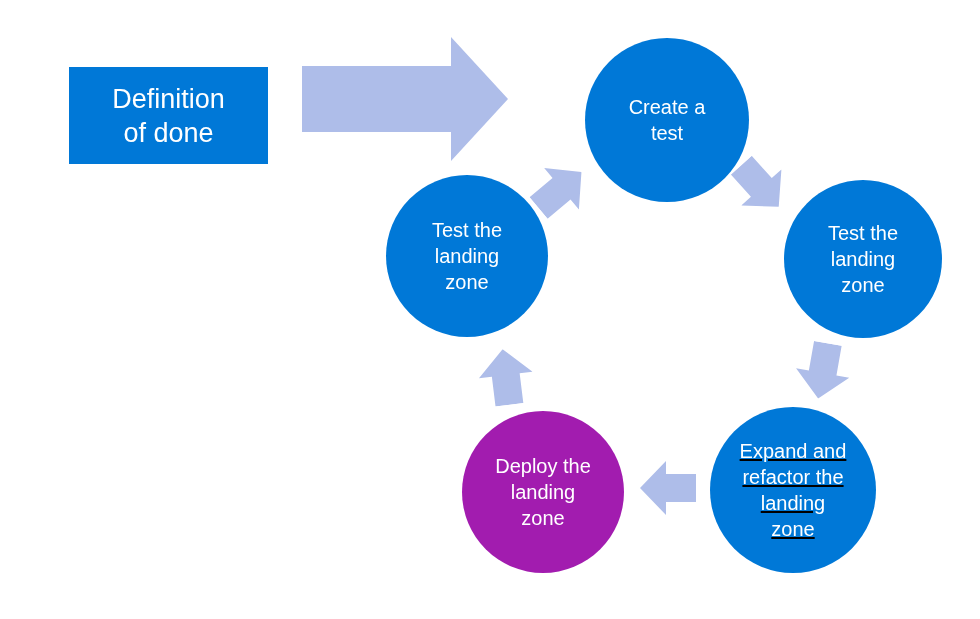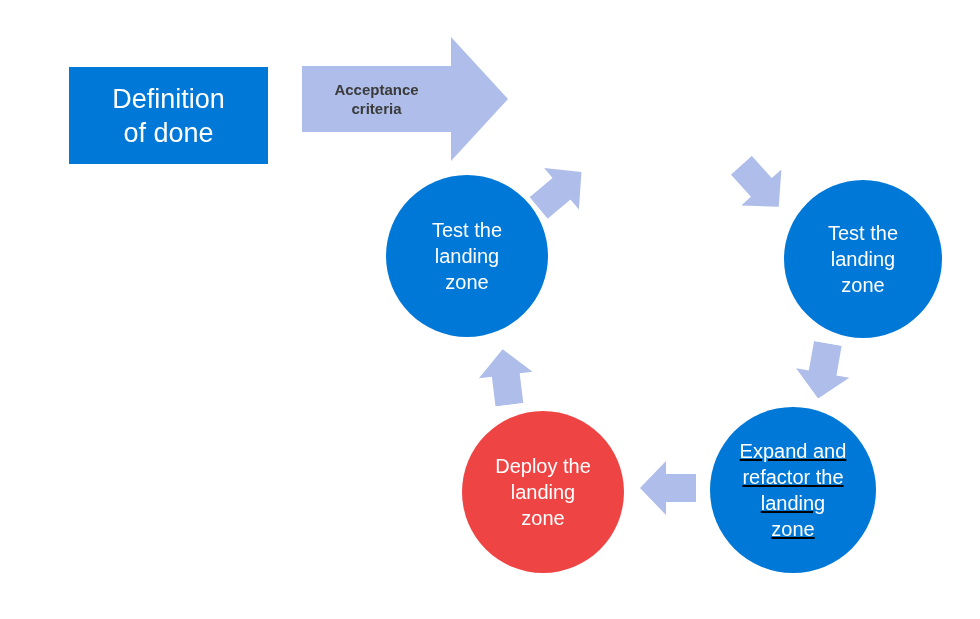--- a/index.html
+++ b/index.html
@@ -58,24 +58,20 @@
 <div id="canvas">
 
   <div class="abs def-box" style="left: 69px; top: 49px; width: 199px; height: 97px; background-color: rgb(0, 120, 215); margin-top: 18px;">
     <span class="def-label" style="color: rgb(255, 255, 255);">Definition
 of done</span>
   </div>
 
   <svg class="abs arrow" style="left:302px; top:37px;" width="206" height="125" viewBox="0 0 206 125">
     <polygon points="0,29 149,29 149,0 206,62 149,124 149,95 0,95" style="fill: rgb(174, 189, 233);"></polygon>
   </svg>
-  <div class="abs acc-label-wrap" style="left:302px; top:66px; width:149px; height:66px;">
-    <span class="acc-label" style="color: rgb(59, 59, 59);">Acceptance
-criteria</span>
-  </div>
 
   <svg class="abs arrow" style="left:532px; top:163px; transform:rotate(-40deg);" width="56" height="54" viewBox="0 0 56 54">
     <polygon points="0,13 30,13 30,0 56,27 30,54 30,41 0,41" style="fill: rgb(174, 189, 233);"></polygon>
   </svg>
 
   <svg class="abs arrow" style="left:732px; top:159px; transform:rotate(48deg);" width="56" height="54" viewBox="0 0 56 54">
     <polygon points="0,13 30,13 30,0 56,27 30,54 30,41 0,41" style="fill: rgb(174, 189, 233);"></polygon>
   </svg>
 
   <svg class="abs arrow" style="left:795px; top:344px; transform:rotate(100deg);" width="56" height="54" viewBox="0 0 56 54">
@@ -83,35 +79,39 @@
   </svg>
 
   <svg class="abs arrow" style="left:640px; top:461px; transform:rotate(180deg);" width="56" height="54" viewBox="0 0 56 54">
     <polygon points="0,13 30,13 30,0 56,27 30,54 30,41 0,41" style="fill: rgb(174, 189, 233);"></polygon>
   </svg>
 
   <svg class="abs arrow" style="left:478px; top:350px; transform:rotate(-97deg);" width="56" height="54" viewBox="0 0 56 54">
     <polygon points="0,13 30,13 30,0 56,27 30,54 30,41 0,41" style="fill: rgb(174, 189, 233);"></polygon>
   </svg>
 
+  <div class="abs circle" style="left: 585px; top: 38px; width: 164px; height: 164px; background-color: rgb(0, 120, 215);">
+    <span class="circle-label">Create a
+test</span>
+  </div>
 
   <div class="abs circle" style="left: 784px; top: 180px; width: 158px; height: 158px; background-color: rgb(0, 120, 215);">
     <span class="circle-label">Test the
 landing
 zone</span>
   </div>
 
   <div class="abs circle" style="left: 710px; top: 407px; width: 166px; height: 166px; background-color: rgb(0, 120, 215); text-decoration: underline;">
     <span class="circle-label">Expand and
 refactor the
 landing
 zone</span>
   </div>
 
-  <div class="abs circle" style="left: 462px; top: 411px; width: 162px; height: 162px; background-color: #ef4444;">
+  <div class="abs circle" style="left: 462px; top: 411px; width: 162px; height: 162px; background-color: #a21caf;">
     <span class="circle-label">Deploy the
 landing
 zone</span>
   </div>
 
   <div class="abs circle" style="left: 386px; top: 175px; width: 162px; height: 162px; background-color: rgb(0, 120, 215);">
     <span class="circle-label">Test the
 landing
 zone</span>
   </div>

